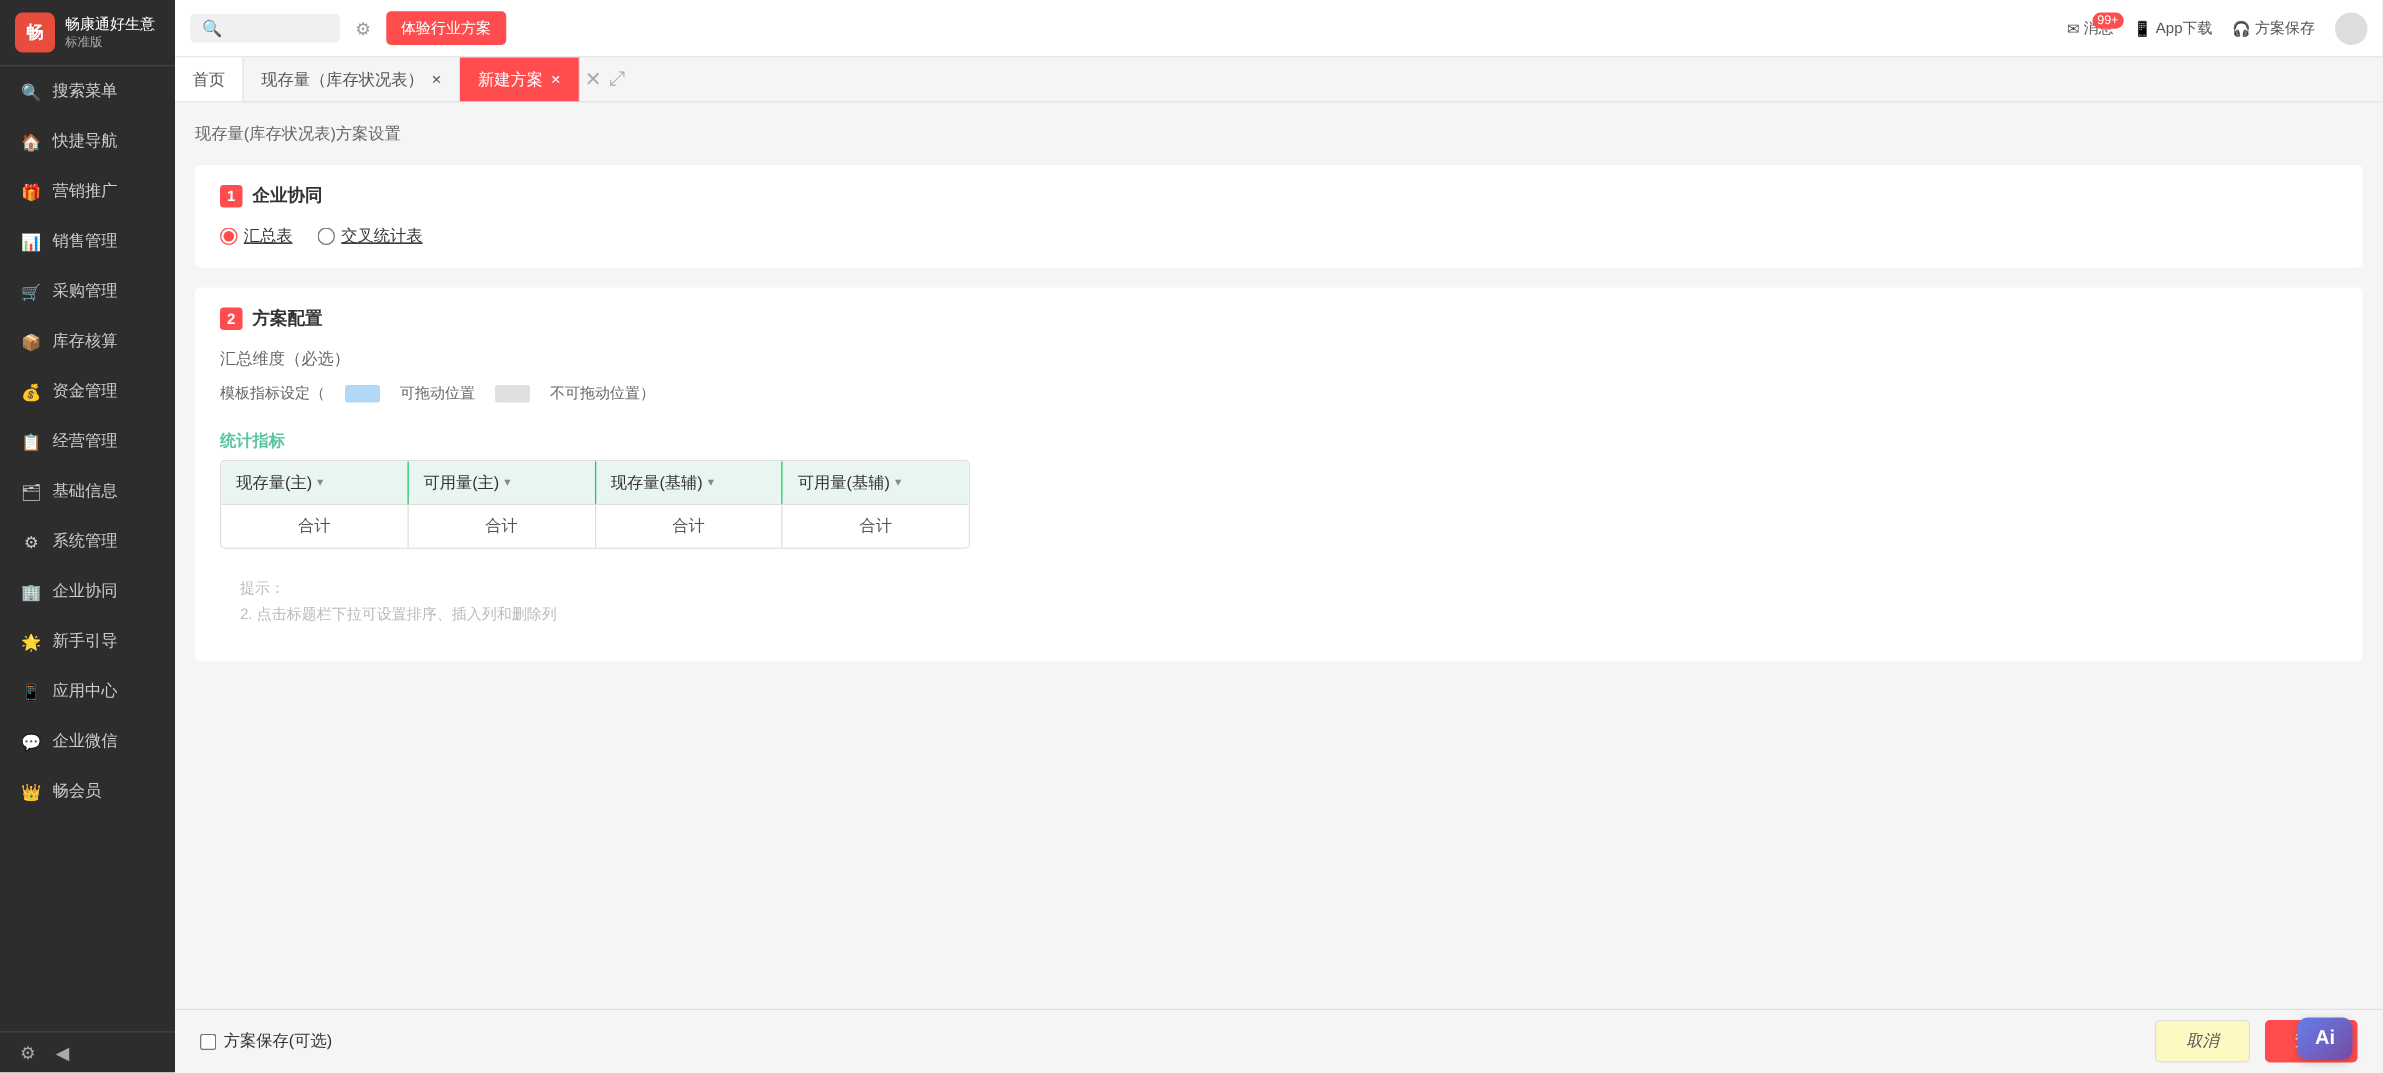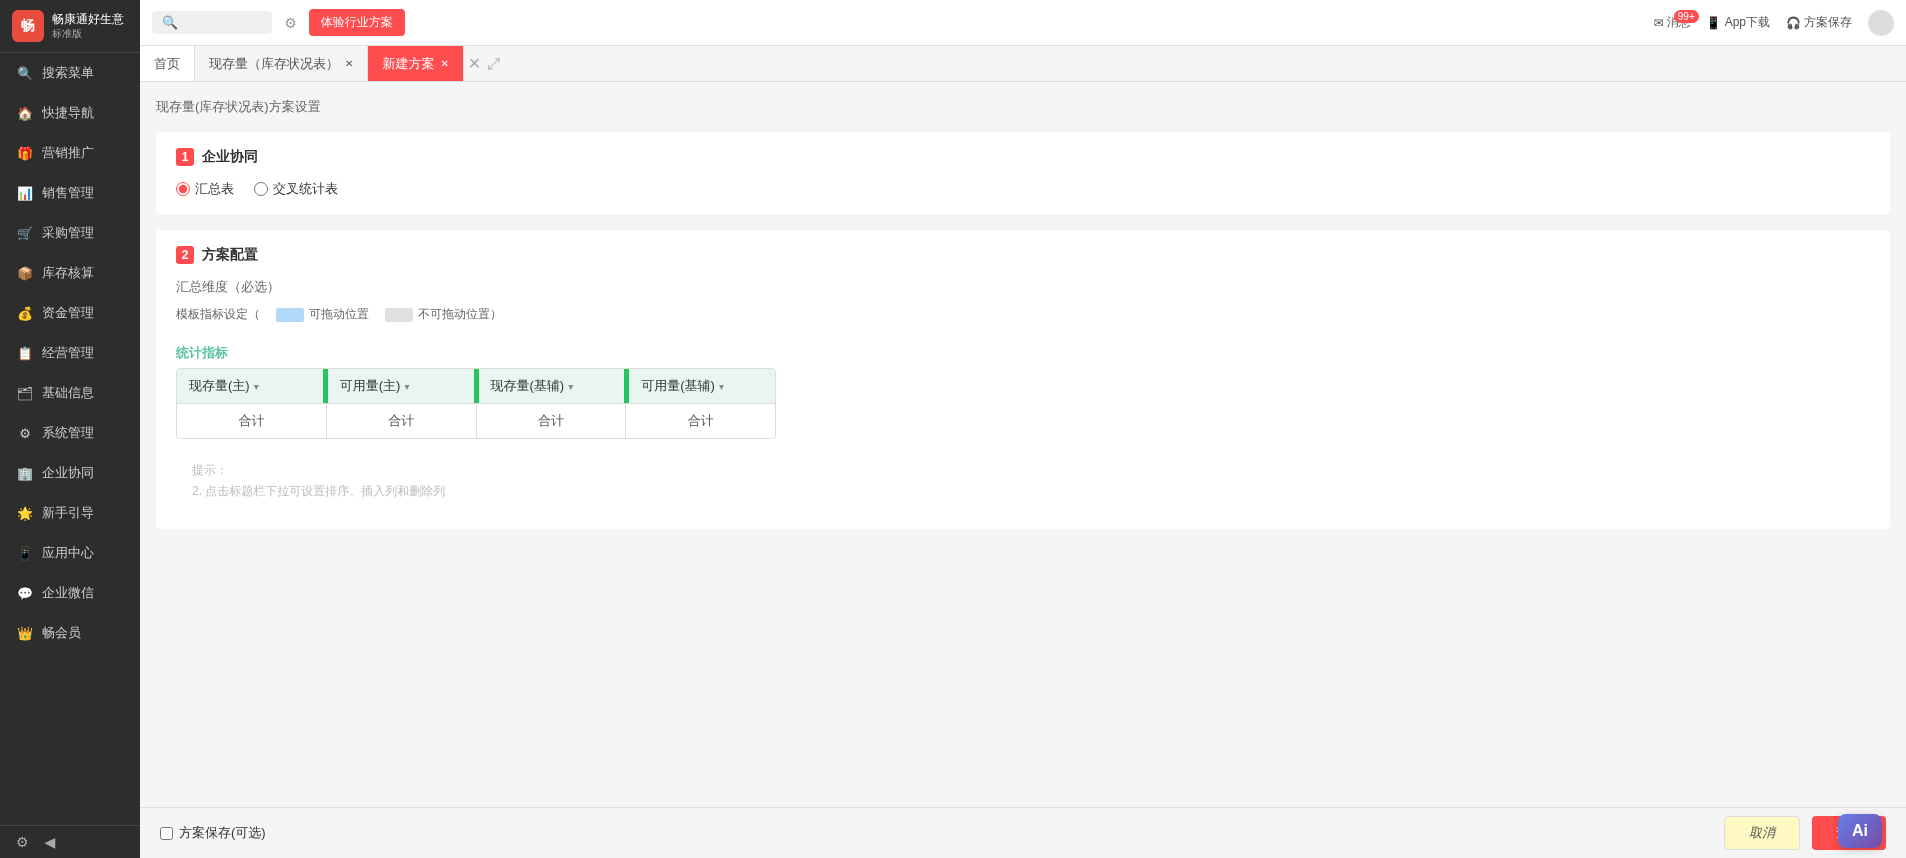--- a/index.html
+++ b/index.html
@@ -194,21 +194,21 @@
       font-size: 12px;
       width: 18px;
       height: 18px;
       display: flex;
       align-items: center;
       justify-content: center;
       font-weight: bold;
     }
     .step-title { font-size: 14px; font-weight: bold; color: #333; }
 
-    .radio-group { display: flex; align-items: center; gap: 20px; }
+    .radio-group { display: flex; align-items: center; gap: 20px; text-decoration: underline; }
     .radio-item { display: flex; align-items: center; gap: 5px; cursor: pointer; font-size: 13px; color: #333; }
     .radio-item input[type=radio] { accent-color: #ff4d4f; width: 14px; height: 14px; cursor: pointer; }
 
     
     .required-label { color: #666; font-size: 13px; margin-bottom: 10px; }
 
     .dimension-box {
       background: #ffe6e6;
       border: 1px solid #ffb3b3;
       border-radius: 4px;
@@ -221,21 +221,21 @@
     .dimension-placeholder { color: #bbb; font-size: 13px; }
 
     .indicator-legend {
       display: flex;
       align-items: center;
       gap: 16px;
       margin-bottom: 21px;
       font-size: 12px;
       color: #666;
     }
-    .legend-item { display: flex; align-items: center; gap: 5px; }
+    .legend-item { display: flex; align-items: center; gap: 16px; }
     .legend-box-draggable {
       width: 28px; height: 14px;
       background: #b2d8f7;
       border-radius: 2px;
     }
     .legend-box-fixed {
       width: 28px; height: 14px;
       background: #e0e0e0;
       border-radius: 2px;
     }
@@ -249,21 +249,21 @@
       display: inline-block;
       min-width: 600px;
     }
     .stats-table-header {
       display: flex;
       background: #e8f5f0;
     }
     .stats-col {
       flex: 1;
       padding: 8px 12px;
-      border-right: 5px solid #22c55e;
+      border-right: 1px solid #22c55e;
       display: flex;
       align-items: center;
       gap: 4px;
       font-size: 13px;
       color: #333;
     }
     .stats-col:last-child { border-right: none; }
     .stats-col-chevron { color: #888; font-size: 10px; cursor: pointer; }
 
     .stats-table-row {

